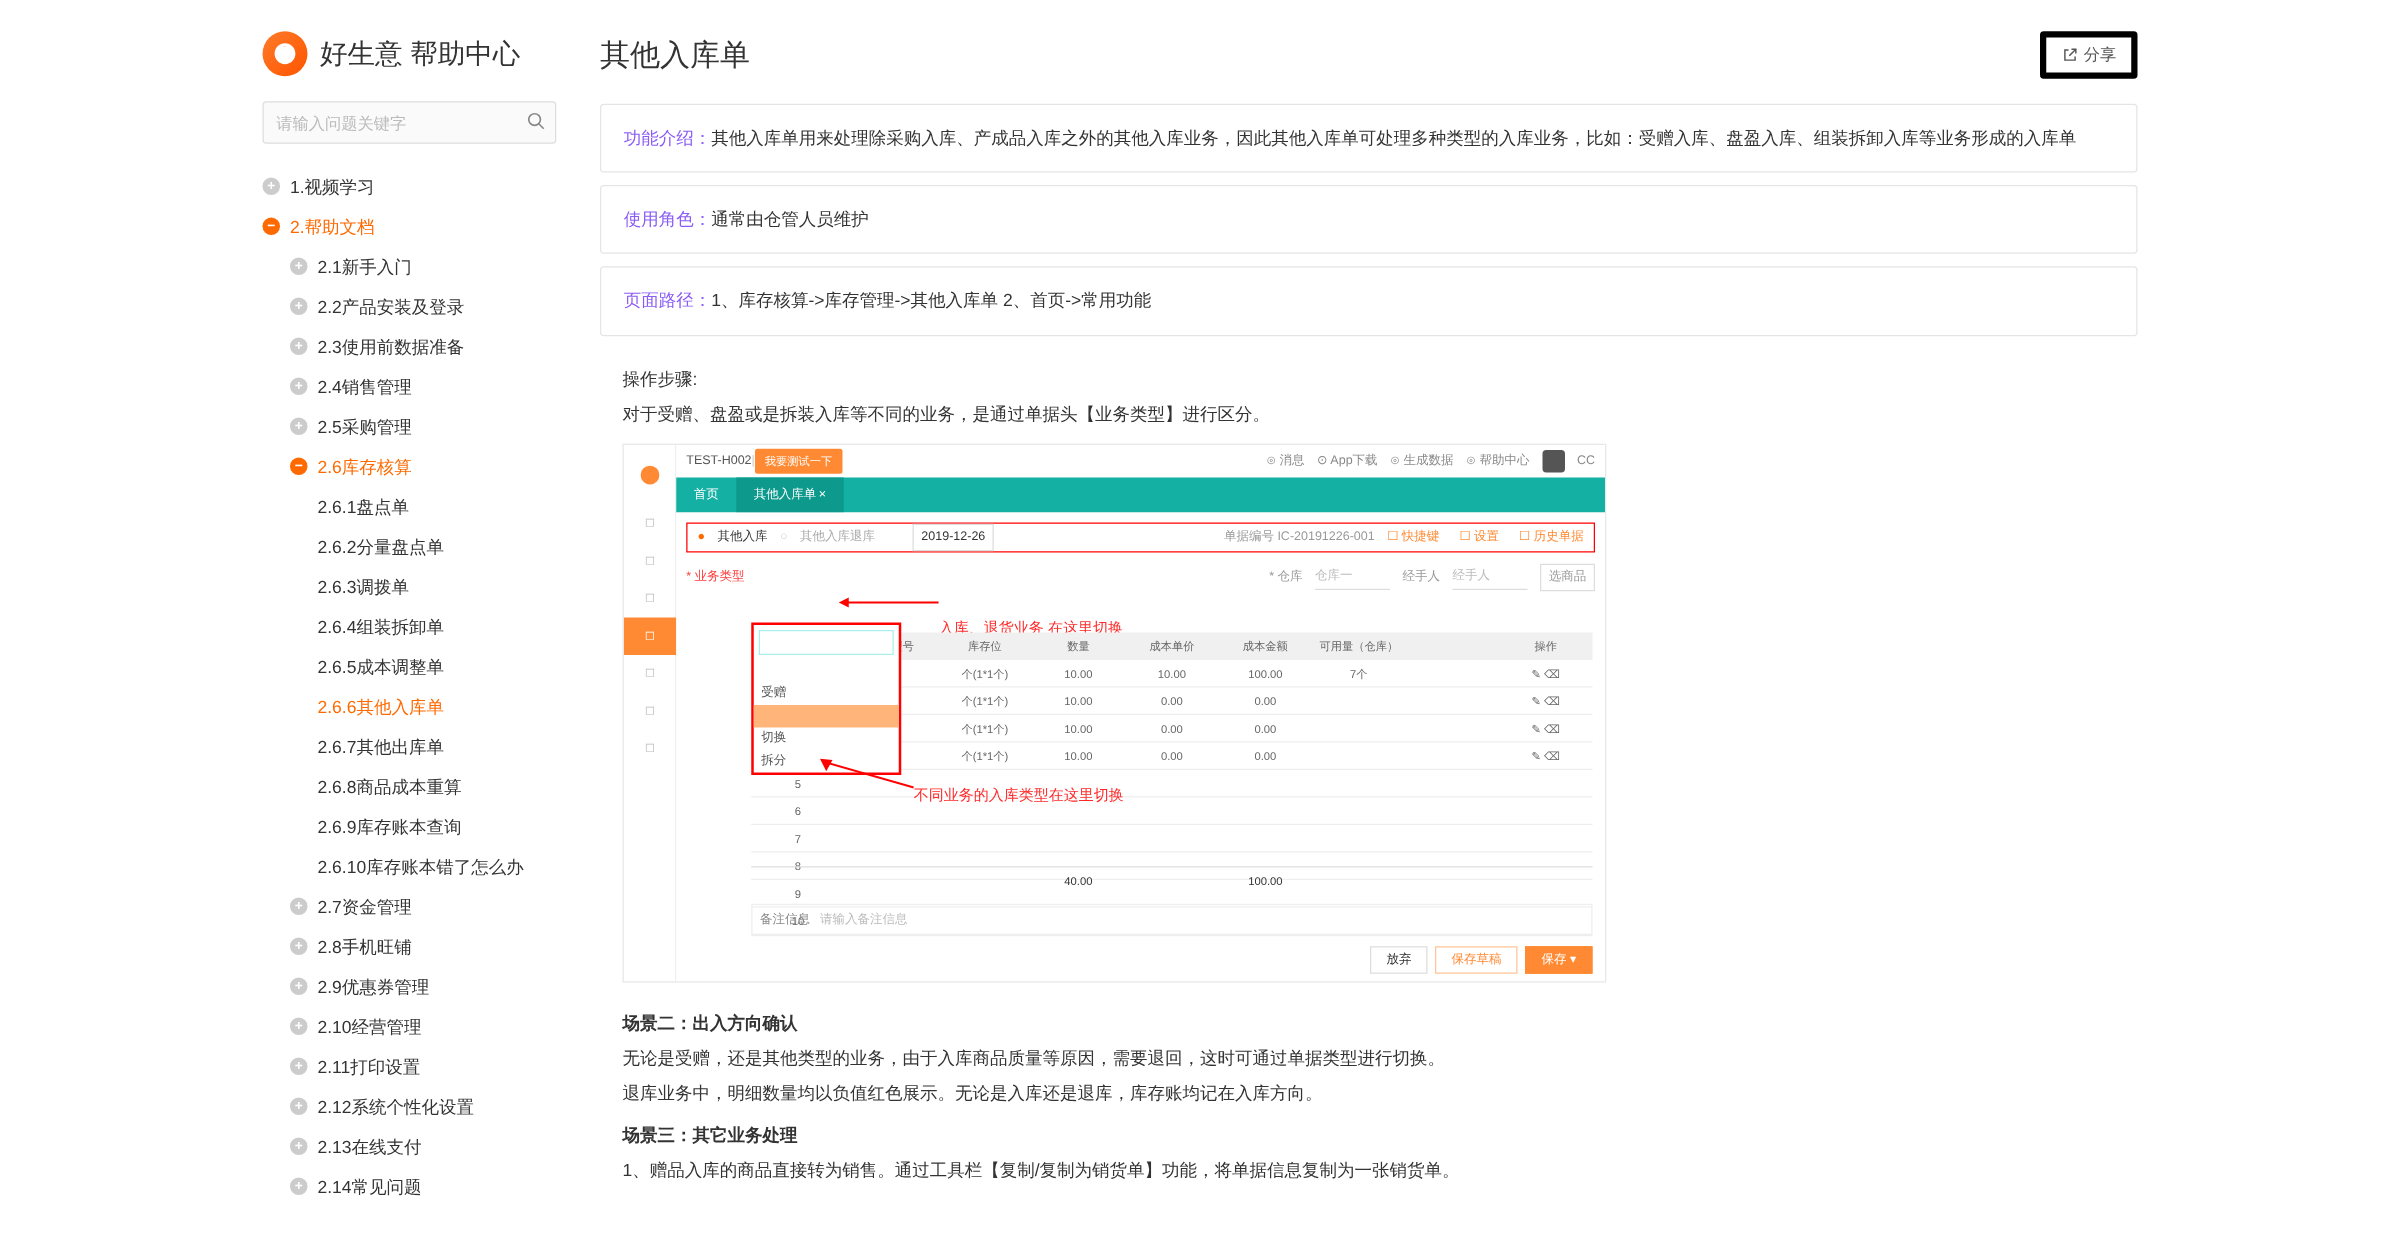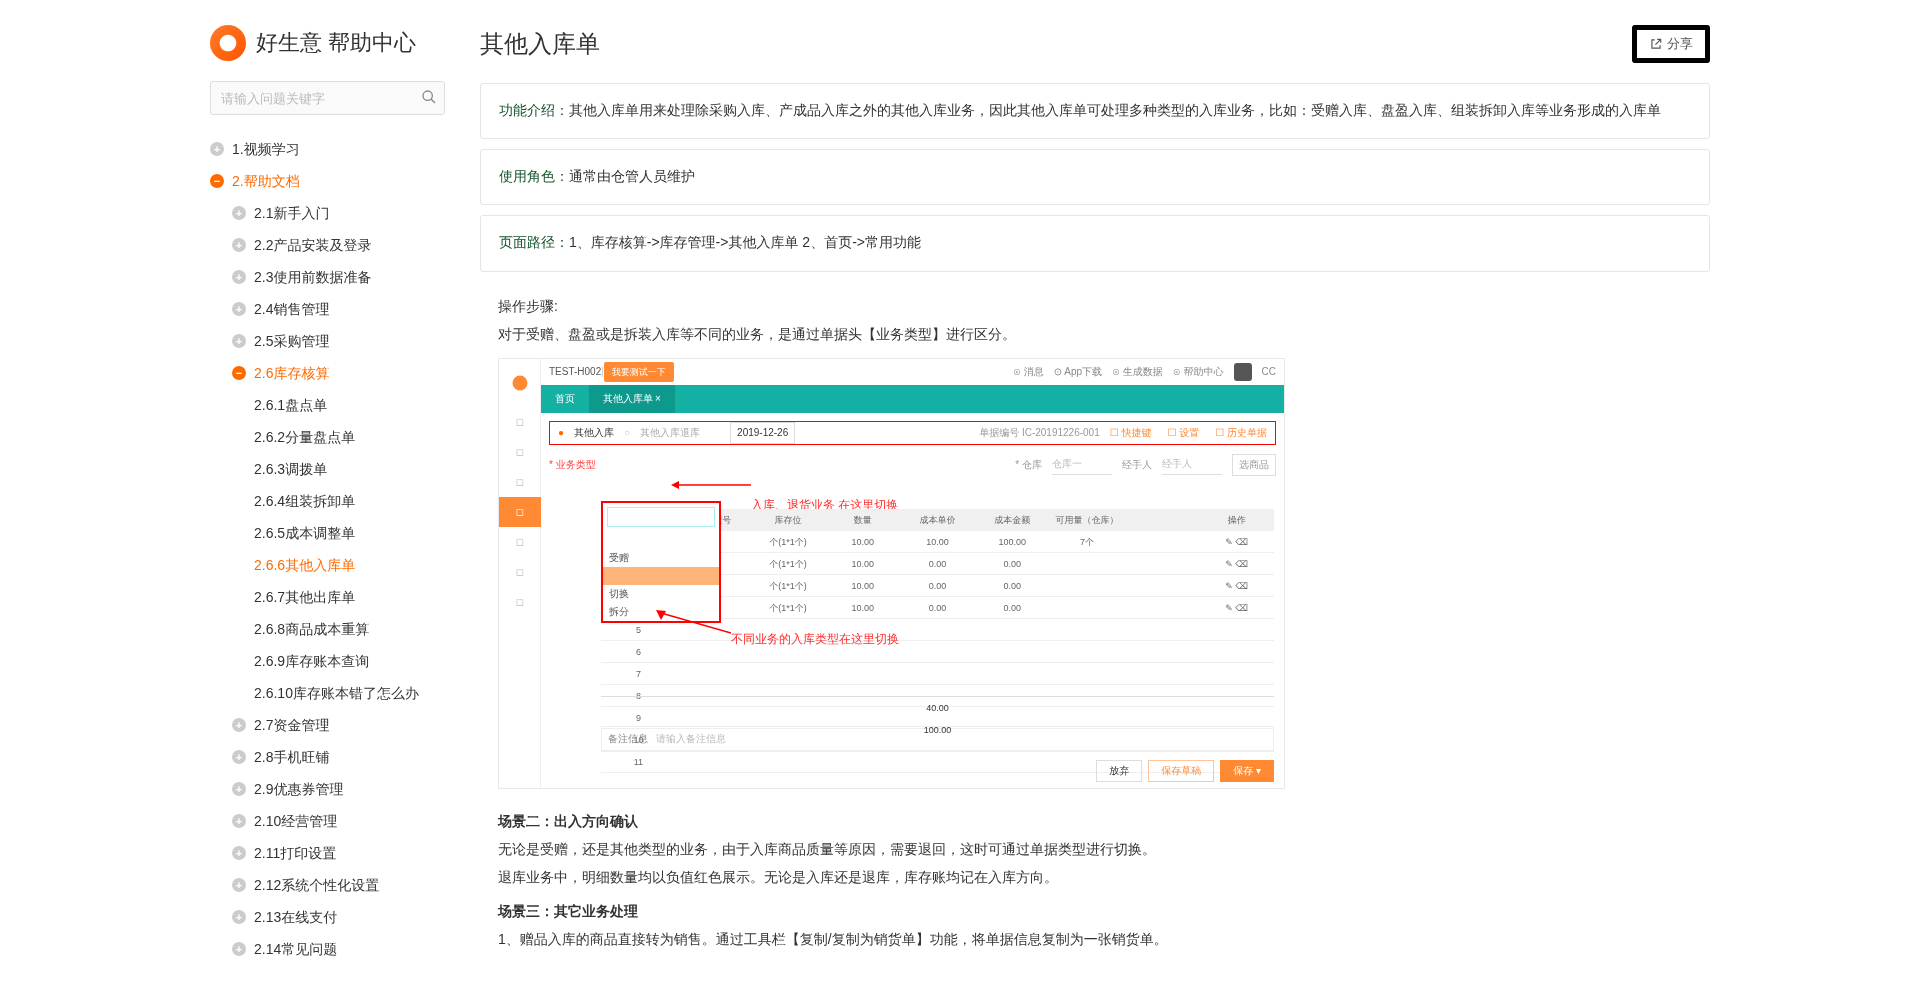--- a/index.html
+++ b/index.html
@@ -21,21 +21,21 @@
 .nav .minus { width:14px; height:14px; border-radius:50%; background:#ff6a00; color:#fff; font-size:11px; line-height:14px; text-align:center; font-weight:bold; }
 .nav .l1 { padding-left:0; }
 .nav .l2 { padding-left:22px; }
 .nav .l3 { padding-left:44px; font-size:14px; }
 .nav .active > span.txt, .nav .active > a { color:#ff6a00; }
 .main { flex:1; padding-left:15px; }
 .title-row { display:flex; justify-content:space-between; align-items:center; margin-bottom:20px; }
 .page-title { font-size:24px; color:#333; font-weight:normal; }
 .share { border:5px solid #000000; border-radius:3px; padding:5px 12px; font-size:13px; color:#555; cursor:pointer; background:#fff; display:flex; align-items:center; gap:4px; }
 .card { border:1px solid #e5e5e5; border-radius:3px; padding:14px 18px; margin-bottom:10px; font-size:14px; line-height:1.8; }
-.card .lbl { color:#14532d;font-family:Liberation Mono, monospace; }
+.card .lbl { color:#8b5cf6; }
 .article { padding:10px 18px; font-size:14px; line-height:2; }
 .article .h { font-weight:bold; margin-top:6px; }
 .shot { width:787px; height:431px; margin:10px 0 18px 0; background:#f9f9f9; border:1px solid #e8e8e8; position:relative; overflow:hidden; font-size:10px; }
 .shot .side { position:absolute; left:0; top:0; width:42px; height:100%; background:#fff; border-right:1px solid #eee; }
 .shot .side .i { width:42px; height:30px; display:flex; align-items:center; justify-content:center; color:#bbb; }
 .shot .side .i.on { background:#ff8a33; color:#fff; }
 .shot .topbar { position:absolute; left:42px; top:0; right:0; height:26px; background:#fff; display:flex; align-items:center; padding:0 8px; gap:0; color:#555; }
 .shot .tabbar { position:absolute; left:42px; top:26px; right:0; height:28px; background:#14b0a3; display:flex; align-items:center; color:#fff; }
 .shot .tabbar .t { padding:0 14px; height:28px; line-height:28px; }
 .shot .tabbar .t.on { background:#0e998d; }
@@ -49,21 +49,21 @@
 .shot .dropdown .inp { height:20px; border:1px solid #aee; margin:4px; }
 .shot .dropdown .opt { height:18px; padding:0 6px; line-height:18px; color:#555; }
 .shot .dropdown .opt.sel { background:#ffb57a; }
 .shot .tbl { position:absolute; left:60px; top:96px; right:10px; }
 .shot .thead { height:22px; background:#f0f0f0; display:flex; }
 .shot .thead .c { flex:1; text-align:center; line-height:22px; color:#666; font-size:9px; }
 .shot .tr { height:22px; border-bottom:1px solid #eee; display:flex; }
 .shot .tr .c { flex:1; text-align:center; line-height:22px; color:#666; font-size:9px; }
 .shot .note2 { position:absolute; color:#ff2a2a; font-size:12px; left:190px; top:214px; }
 .shot .arrow { position:absolute; pointer-events:none; }
-.shot .sum { position:absolute; left:60px; right:10px; bottom:70px; height:22px; border-top:1px solid #ddd; display:flex;flex-direction:column; }
+.shot .sum { position:absolute; left:60px; right:10px; bottom:70px; height:22px; border-top:1px solid #ddd; display:flex; }
 .shot .sum .c { flex:1; text-align:center; line-height:22px; font-size:9px; }
 .shot .remark { position:absolute; left:60px; right:10px; bottom:36px; height:26px; border:1px solid #eee; display:flex; align-items:center; padding:0 6px; color:#bbb; }
 .shot .btns { position:absolute; right:10px; bottom:6px; display:flex; gap:6px; }
 .shot .btn { height:22px; padding:0 12px; line-height:20px; border:1px solid #ddd; font-size:10px; }
 .shot .btn.or { background:#ff8a33; color:#fff; border-color:#ff8a33; }
 .shot .btn.o2 { color:#ff8a33; border-color:#ffc499; }
 .shot .topr { position:absolute; right:8px; top:0; height:26px; display:flex; align-items:center; gap:10px; color:#888; }
 .shot .topr .ava { width:18px; height:18px; background:#555; border-radius:3px; }
 .shot .orange-pill { background:#ff8a33; color:#fff; padding:1px 8px; border-radius:2px; font-size:9px; }
 </style>
@@ -423,31 +423,20 @@
                 <div class="c">10</div>
                 <div class="c"></div>
                 <div class="c"></div>
                 <div class="c"></div>
                 <div class="c"></div>
                 <div class="c"></div>
                 <div class="c"></div>
                 <div class="c"></div>
                 <div class="c"></div>
               </div>
-            <div class="tr">
-                <div class="c">11</div>
-                <div class="c"></div>
-                <div class="c"></div>
-                <div class="c"></div>
-                <div class="c"></div>
-                <div class="c"></div>
-                <div class="c"></div>
-                <div class="c"></div>
-                <div class="c"></div>
-              </div>
           </div>
 
           <div class="dropdown" id="dd">
               <div class="inp"></div>
               <div class="opt"></div>
               <div class="opt">受赠</div>
               <div class="opt sel"></div>
               <div class="opt">切换</div>
               <div class="opt">拆分</div>
             </div>

